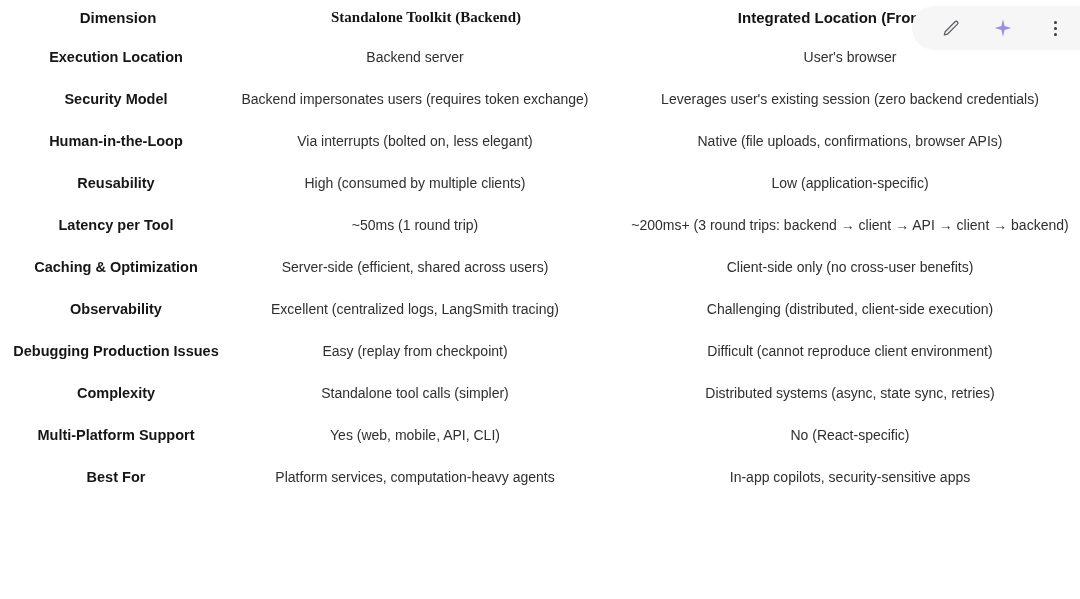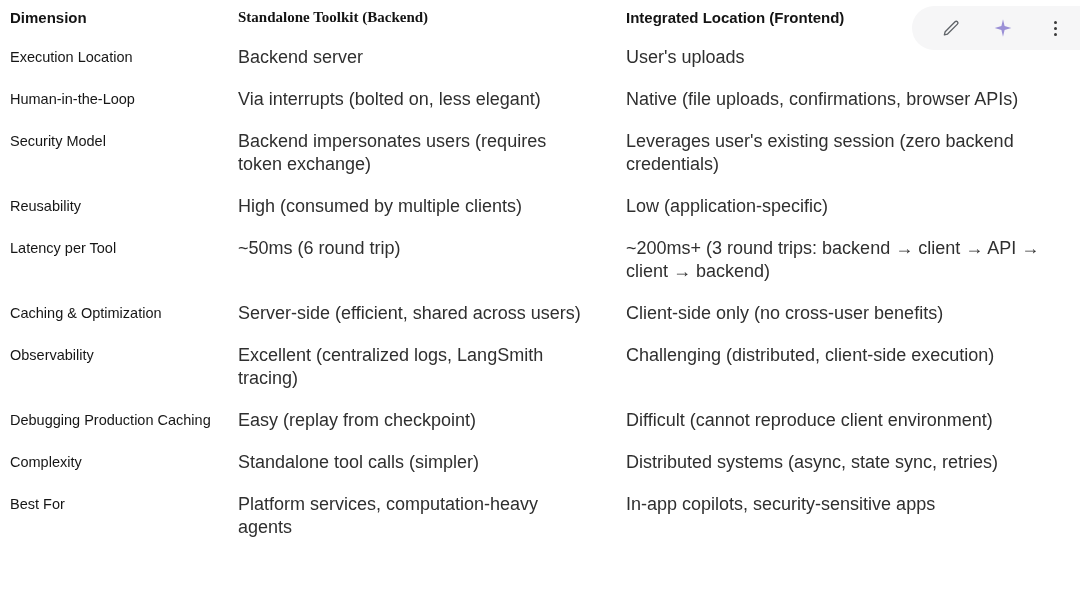--- a/index.html
+++ b/index.html
@@ -75,46 +75,46 @@
     width: 1080px;
     border-collapse: collapse;
     table-layout: fixed;
   }
   .cmp-table col.c1 { width: 238px; }
   .cmp-table col.c2 { width: 388px; }
   .cmp-table col.c3 { width: 454px; }
 
   .cmp-table th,
   .cmp-table td {
-    text-align: left;
+    text-align: center;
     vertical-align: top;
     padding: 0 12px 0 0;
     border: none;
   }
 
   .cmp-table thead th {
     font-size: 15px;
     font-weight: bold;
     color: #141414;
     line-height: 19px;
     padding-top: 8px;
     padding-bottom: 17px;
   }
   .cmp-table thead th.h1 { padding-left: 10px; }
   .cmp-table thead th.h2 { padding-left: 0px; font-family: Liberation Serif, serif; }
   .cmp-table thead th.h3 { padding-left: 0px; }
 
   .cmp-table tbody td {
-    font-size: 18px;
+    font-size: 14px;
     line-height: 23px;
     padding-top: 4px;
     padding-bottom: 15px;
   }
   .cmp-table tbody td.dim {
-    font-weight: normal;
+    font-weight: bold;
     color: #161616;
     font-size: 14.5px;
     padding-left: 10px;
     padding-right: 16px;
   }
   .cmp-table tbody td.val {
     color: #2f2f2f;
     font-weight: normal;
   }
   .cmp-table tbody td.val-b { padding-right: 34px; }
@@ -165,72 +165,77 @@
         <th class="h1">Dimension</th>
         <th class="h2">Standalone Toolkit (Backend)</th>
         <th class="h3">Integrated Location (Frontend)</th>
       </tr>
     </thead>
     <tbody>
 
       <tr>
         <td class="dim">Execution Location</td>
         <td class="val val-b">Backend server</td>
-        <td class="val val-c">User's uploads</td>
+        <td class="val val-c">User's browser</td>
+      </tr>
+
+      <tr>
+        <td class="dim">Security Model</td>
+        <td class="val val-b">Backend impersonates users (requires token exchange)</td>
+        <td class="val val-c">Leverages user's existing session (zero backend credentials)</td>
       </tr>
 
       <tr>
         <td class="dim">Human-in-the-Loop</td>
         <td class="val val-b">Via interrupts (bolted on, less elegant)</td>
         <td class="val val-c">Native (file uploads, confirmations, browser APIs)</td>
       </tr>
 
       <tr>
-        <td class="dim">Security Model</td>
-        <td class="val val-b">Backend impersonates users (requires token exchange)</td>
-        <td class="val val-c">Leverages user's existing session (zero backend credentials)</td>
-      </tr>
-
-      <tr>
         <td class="dim">Reusability</td>
         <td class="val val-b">High (consumed by multiple clients)</td>
         <td class="val val-c">Low (application-specific)</td>
       </tr>
 
       <tr>
         <td class="dim">Latency per Tool</td>
-        <td class="val val-b">~50ms (6 round trip)</td>
+        <td class="val val-b">~50ms (1 round trip)</td>
         <td class="val val-c">~200ms+ (3 round trips: backend → client → API → client → backend)</td>
       </tr>
 
       <tr>
         <td class="dim">Caching &amp; Optimization</td>
         <td class="val val-b">Server-side (efficient, shared across users)</td>
         <td class="val val-c">Client-side only (no cross-user benefits)</td>
       </tr>
 
       <tr>
         <td class="dim">Observability</td>
         <td class="val val-b">Excellent (centralized logs, LangSmith tracing)</td>
         <td class="val val-c">Challenging (distributed, client-side execution)</td>
       </tr>
 
       <tr>
-        <td class="dim">Debugging Production Caching</td>
+        <td class="dim">Debugging Production Issues</td>
         <td class="val val-b">Easy (replay from checkpoint)</td>
         <td class="val val-c">Difficult (cannot reproduce client environment)</td>
       </tr>
 
 
       <tr>
         <td class="dim">Complexity</td>
         <td class="val val-b">Standalone tool calls (simpler)</td>
         <td class="val val-c">Distributed systems (async, state sync, retries)</td>
       </tr>
 
+      <tr>
+        <td class="dim">Multi-Platform Support</td>
+        <td class="val val-b">Yes (web, mobile, API, CLI)</td>
+        <td class="val val-c">No (React-specific)</td>
+      </tr>
 
 
       <tr>
         <td class="dim">Best For</td>
         <td class="val val-b">Platform services, computation-heavy agents</td>
         <td class="val val-c">In-app copilots, security-sensitive apps</td>
       </tr>
 
     </tbody>
   </table>

